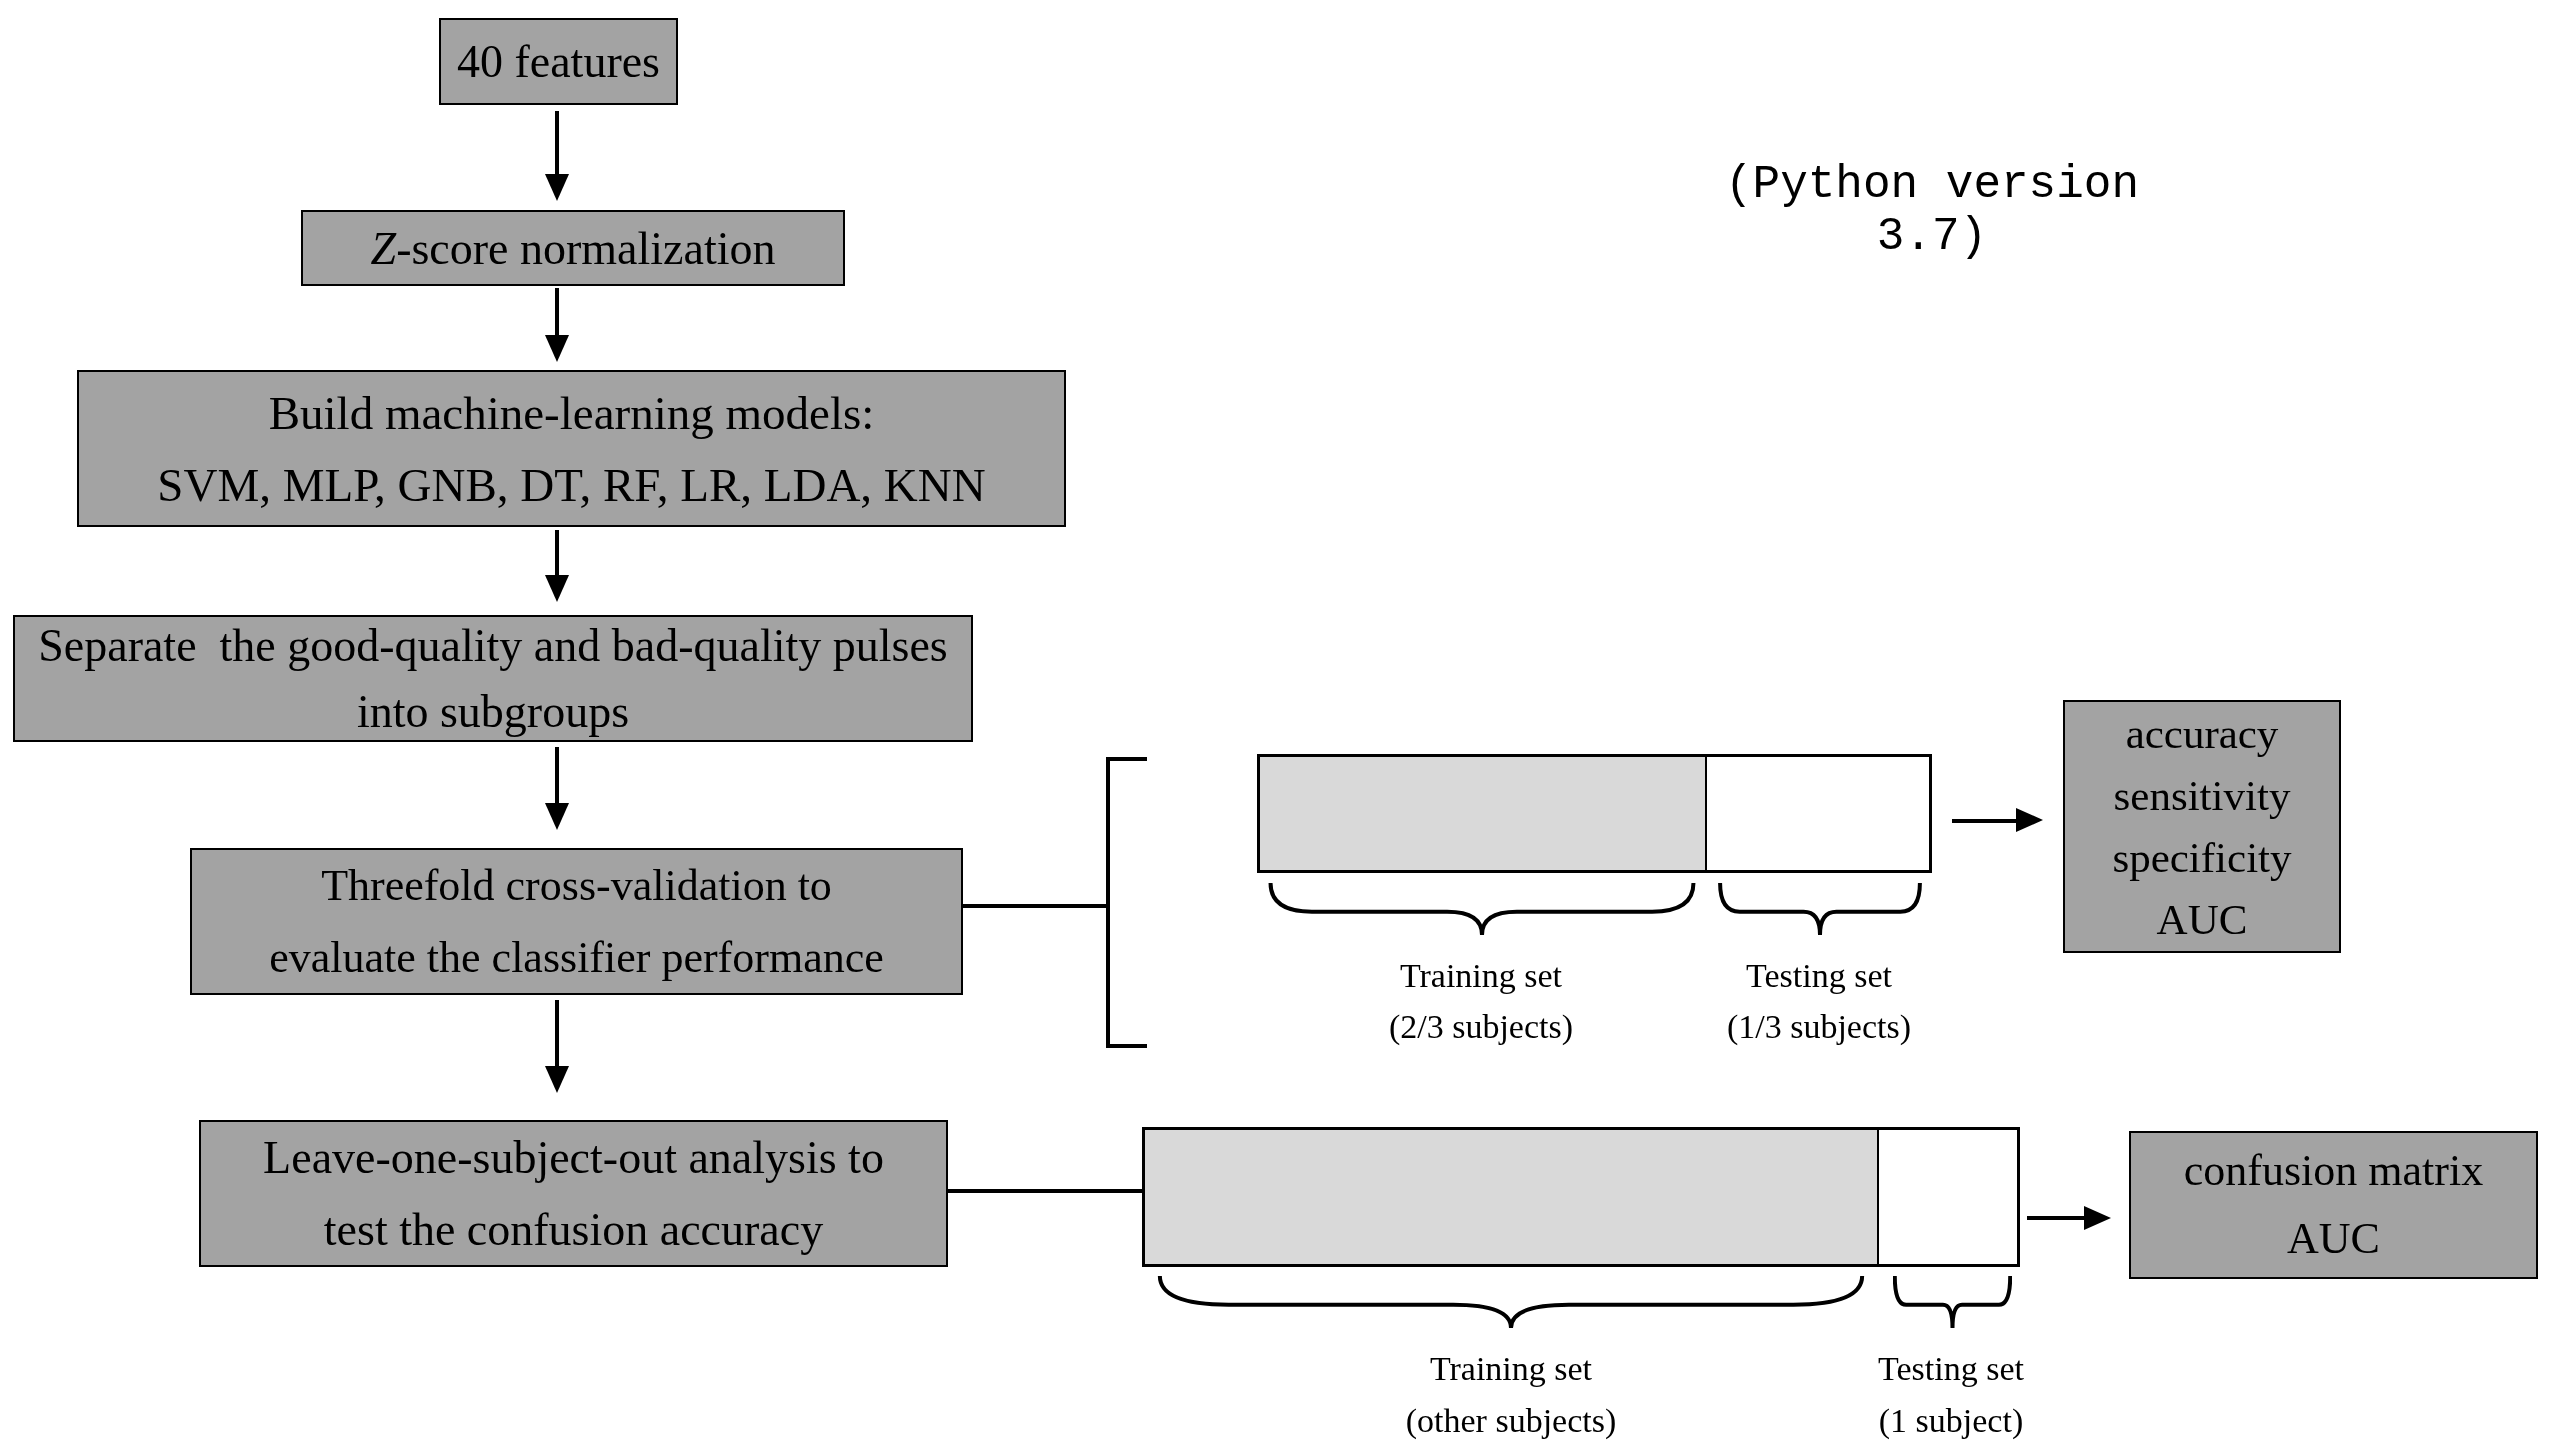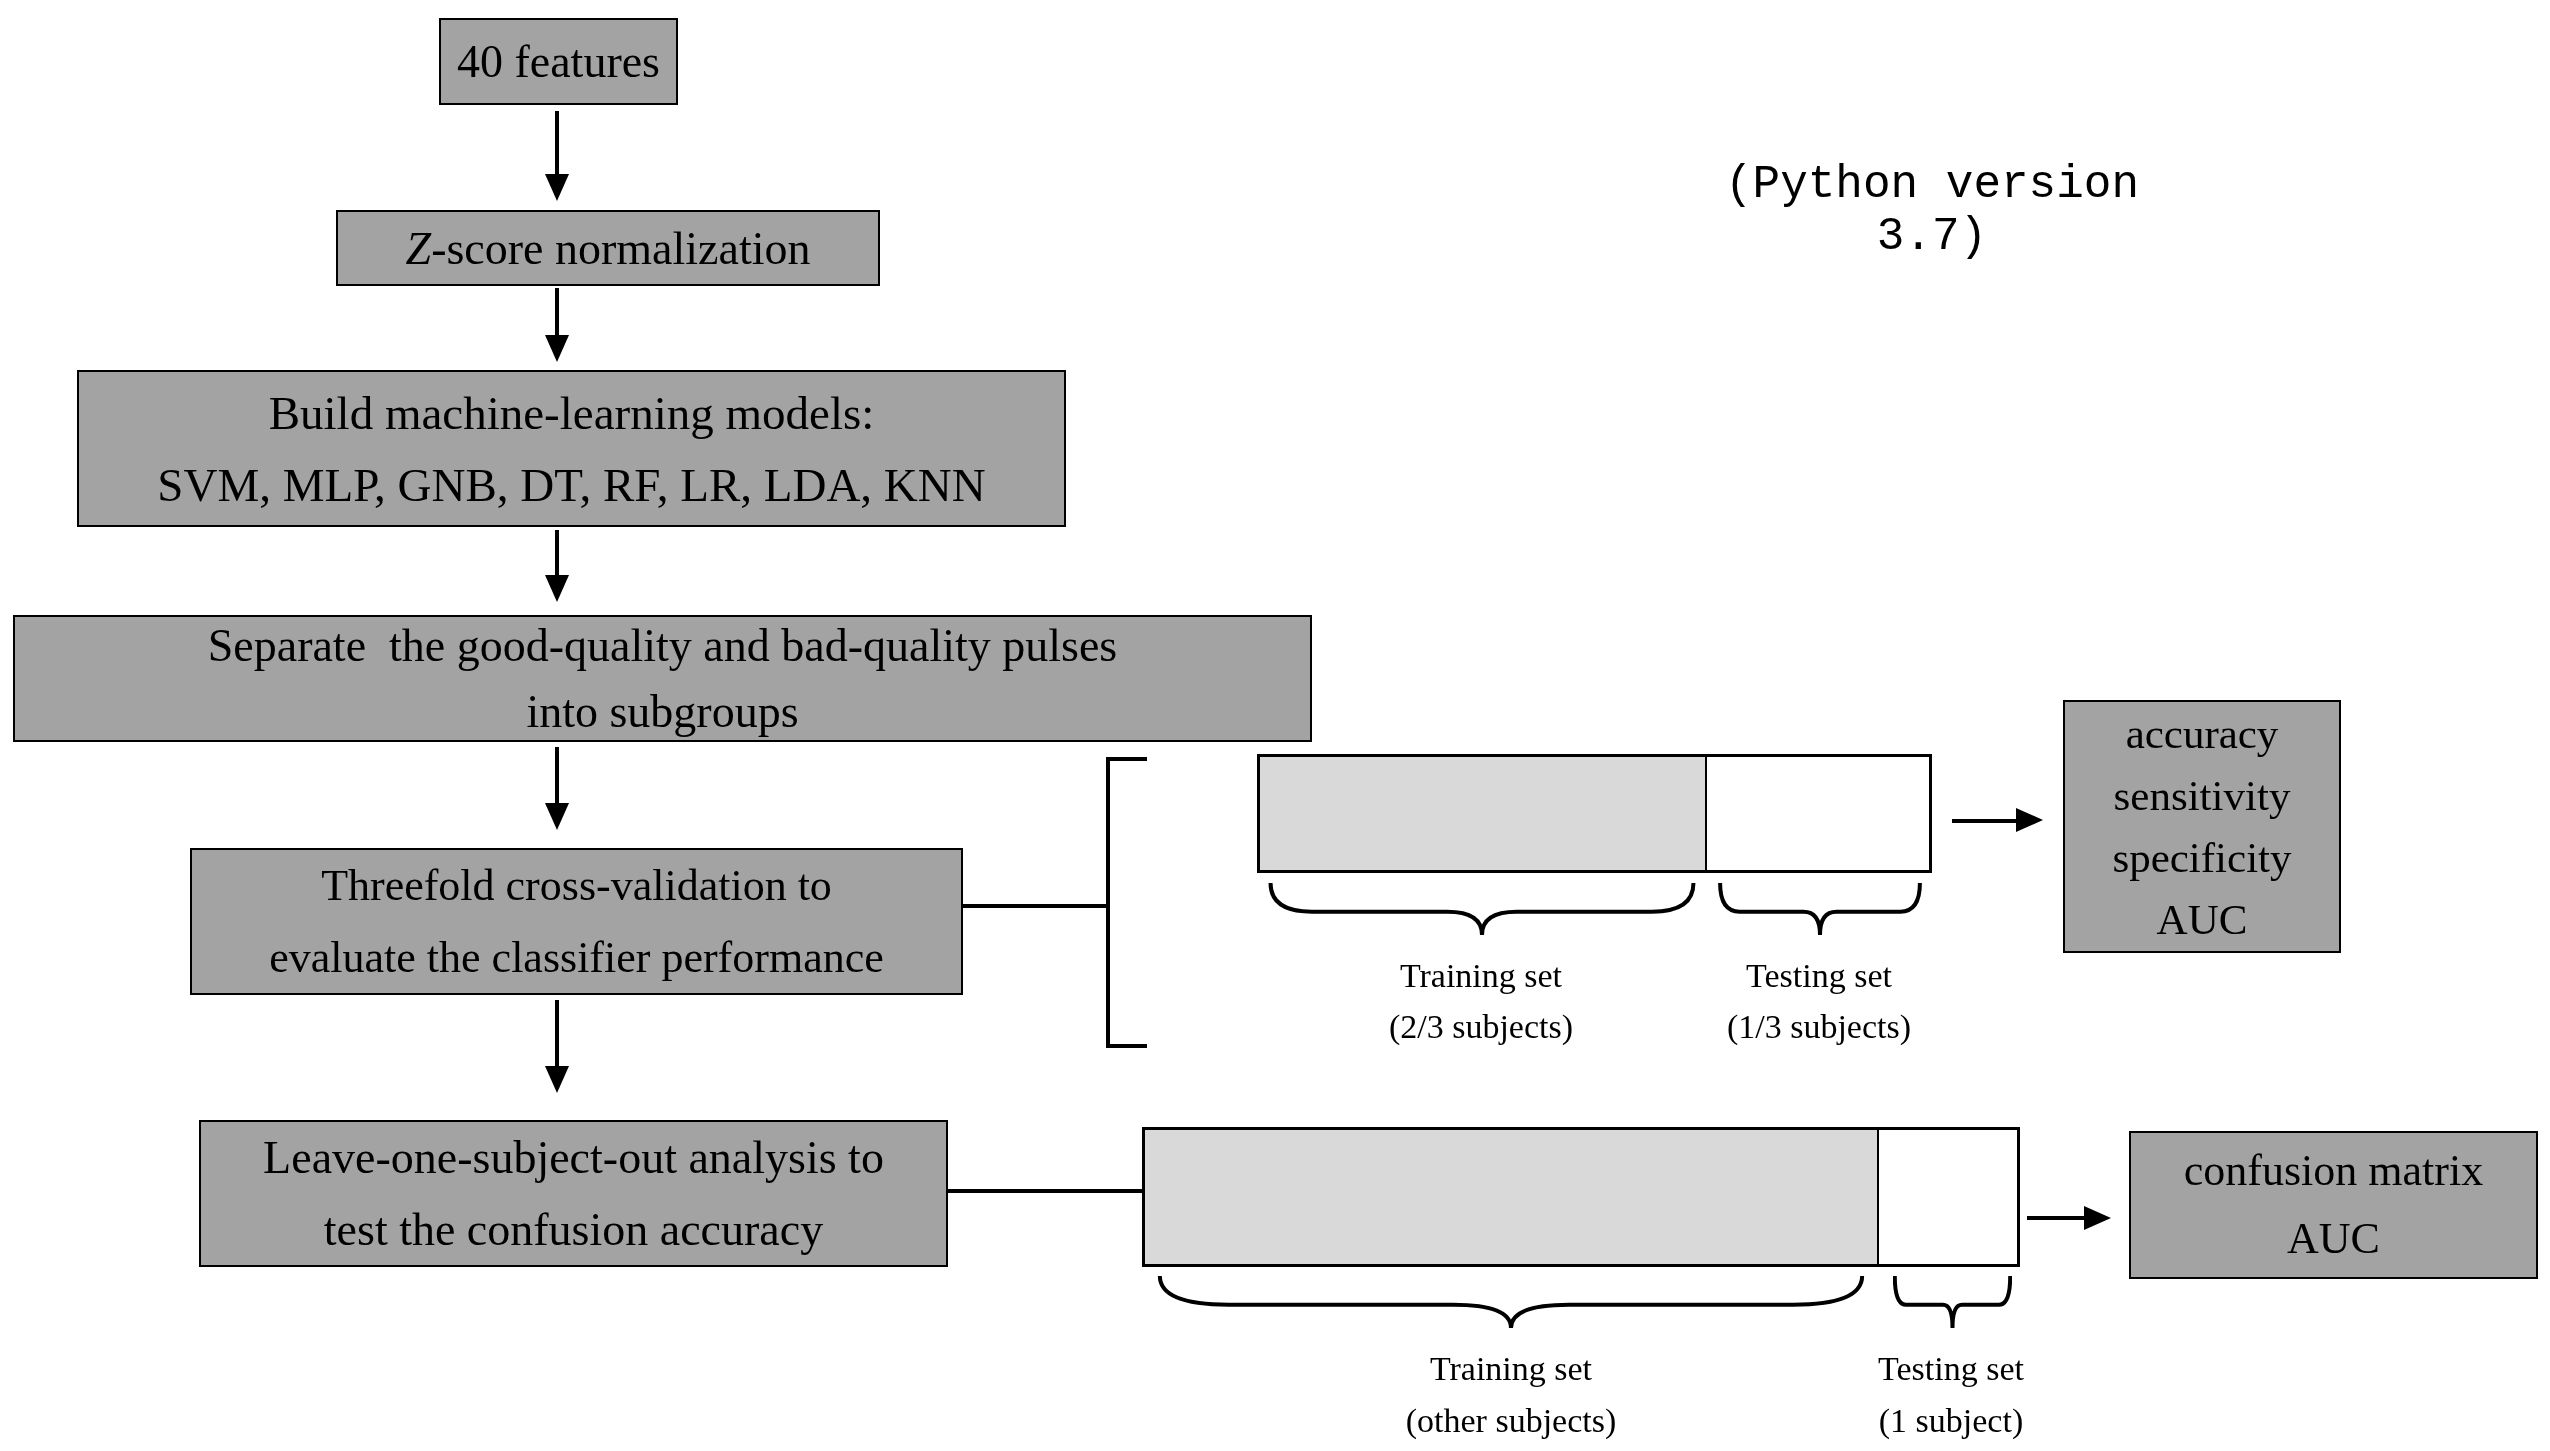--- a/index.html
+++ b/index.html
@@ -78,36 +78,36 @@
 
 <div id="canvas">
 
   <div class="box" style="left:439px;top:18px;width:239px;height:87px;font-size:46px;">
     <div class="line">40 features</div>
   </div>
 
   <div class="shaft-v" style="left:555px;top:111px;height:63px;"></div>
   <div class="head-down" style="left:545px;top:174px;"></div>
 
-  <div class="box" style="left:301px;top:210px;width:544px;height:76px;font-size:46px;margin-left:35px;">
+  <div class="box" style="left:301px;top:210px;width:544px;height:76px;font-size:46px;">
     <div class="line"><i>Z</i><span>-score normalization</span></div>
   </div>
 
   <div class="shaft-v" style="left:555px;top:288px;height:47px;"></div>
   <div class="head-down" style="left:545px;top:335px;"></div>
 
   <div class="box" style="left:77px;top:370px;width:989px;height:157px;font-size:47px;line-height:72px;">
     <div class="line">Build machine-learning models:</div>
     <div class="line">SVM, MLP, GNB, DT, RF, LR, LDA, KNN</div>
   </div>
 
   <div class="shaft-v" style="left:555px;top:530px;height:46px;"></div>
   <div class="head-down" style="left:545px;top:575px;"></div>
 
-  <div class="box" style="left:13px;top:615px;width:1299px;height:127px;font-size:46px;line-height:66px;">
+  <div class="box" style="left:13px;top:615px;width:960px;height:127px;font-size:46px;line-height:66px;">
     <div class="line">Separate  the good-quality and bad-quality pulses</div>
     <div class="line">into subgroups</div>
   </div>
 
   <div class="shaft-v" style="left:555px;top:747px;height:56px;"></div>
   <div class="head-down" style="left:545px;top:803px;"></div>
 
   <div class="box" style="left:190px;top:848px;width:773px;height:147px;font-size:44px;line-height:72px;">
     <div class="line">Threefold cross-validation to</div>
     <div class="line">evaluate the classifier performance</div>

